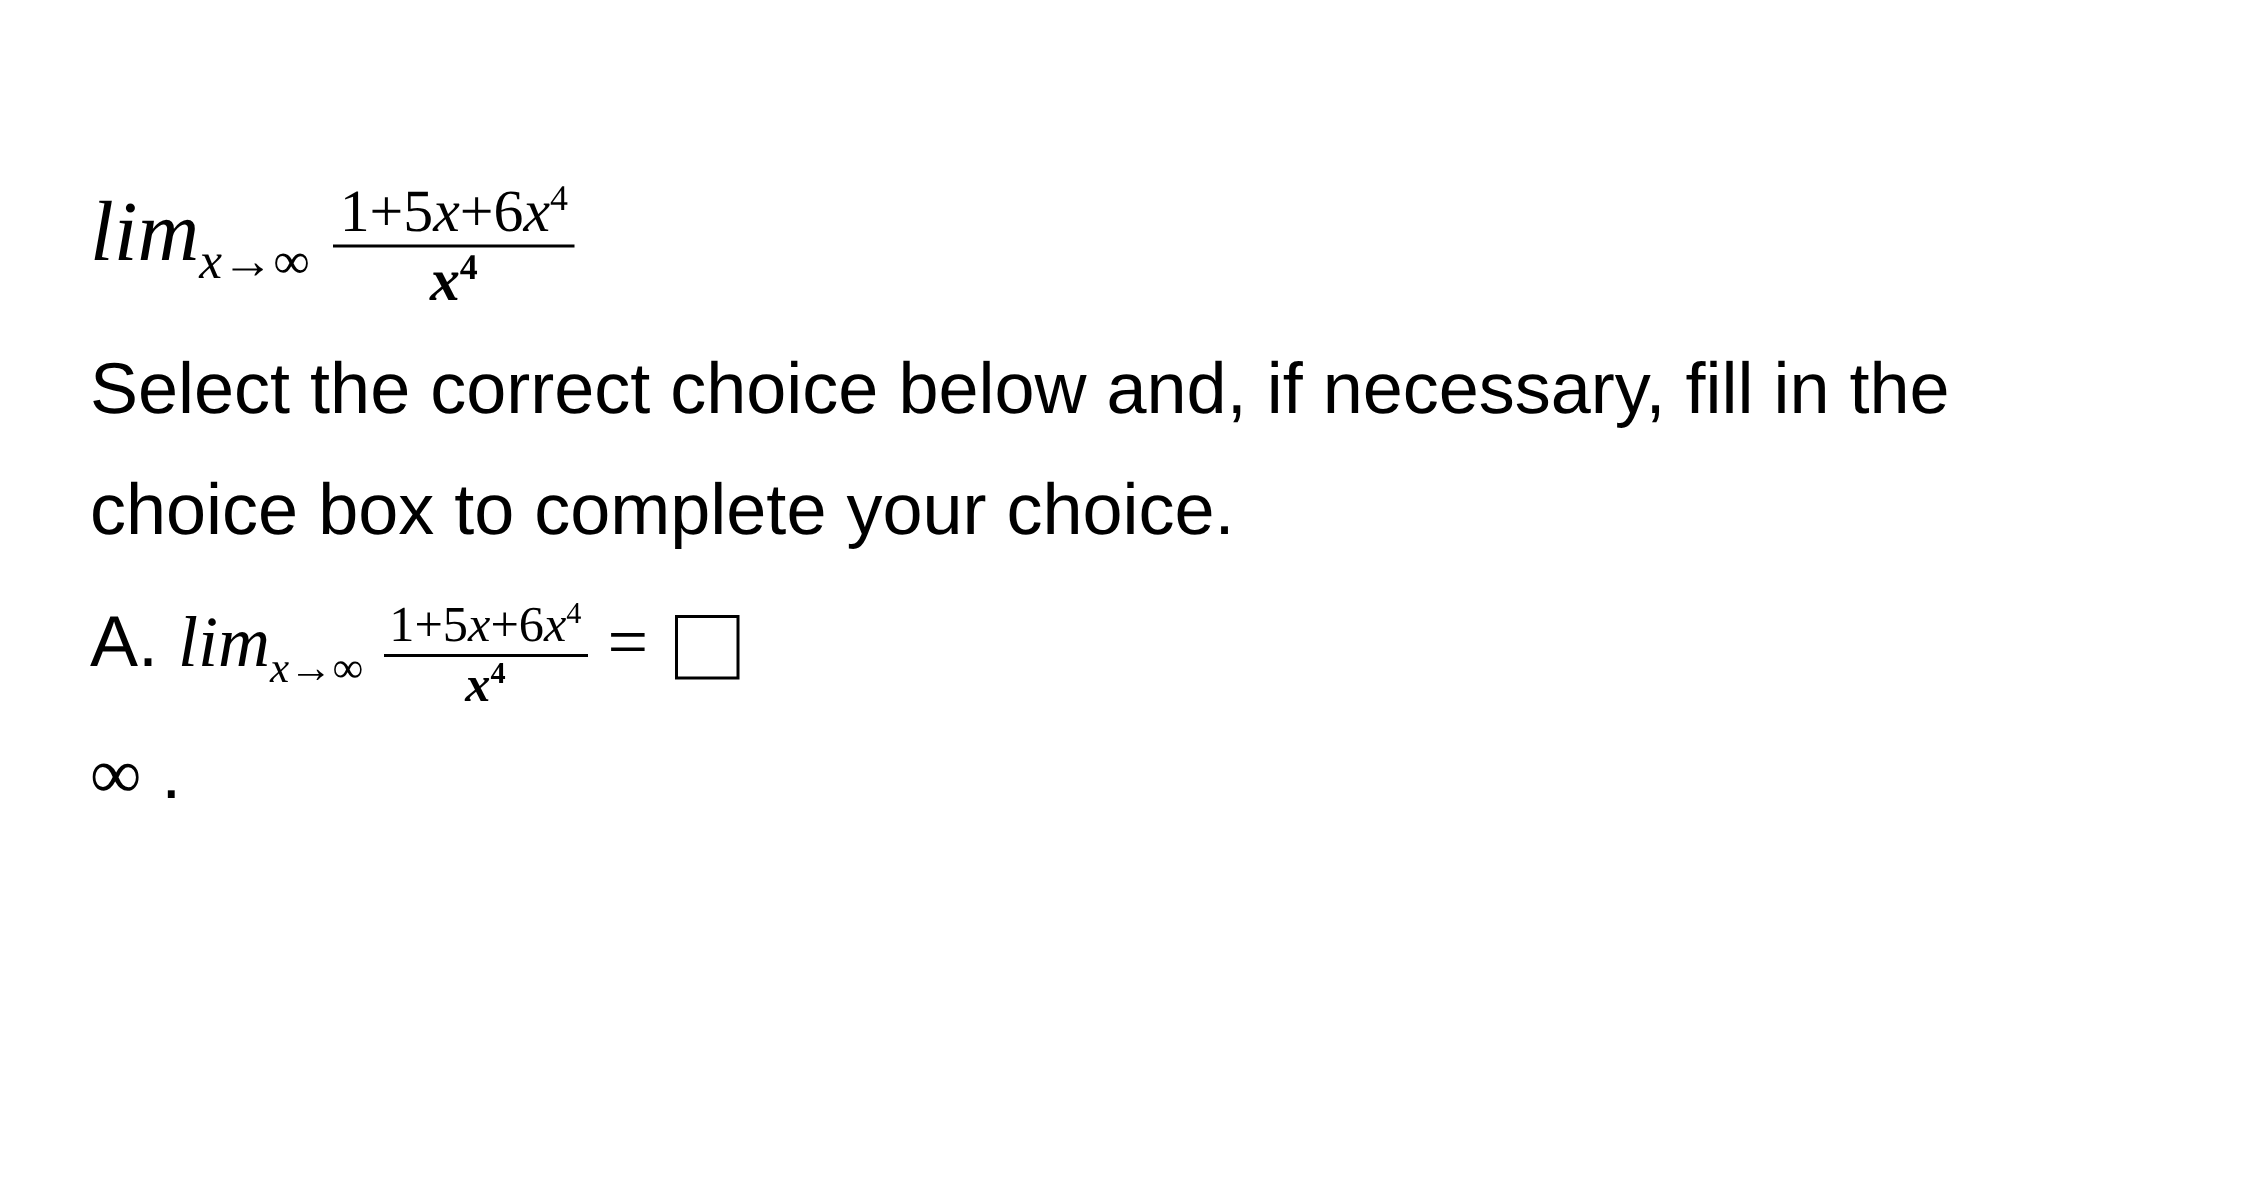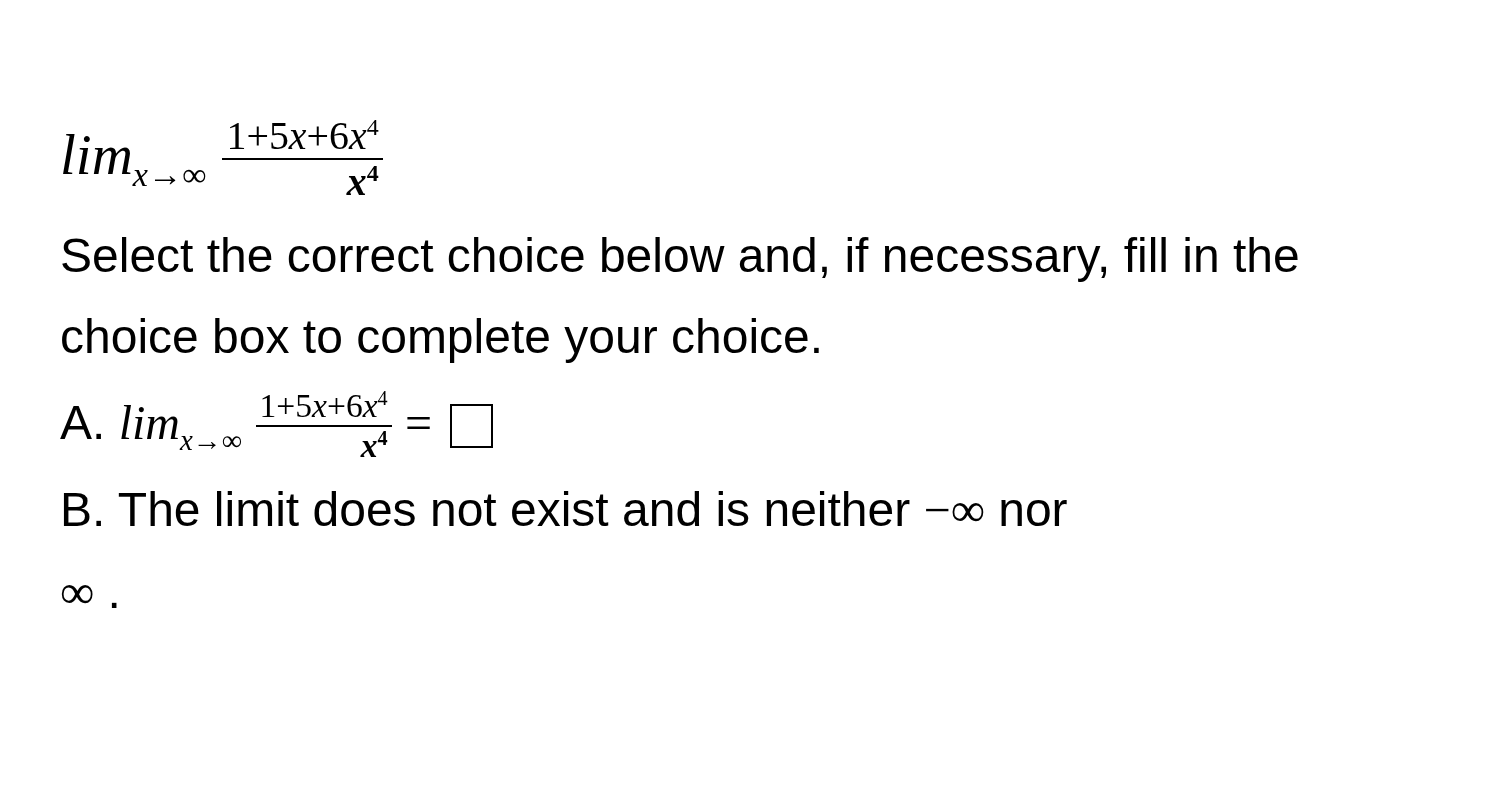--- a/index.html
+++ b/index.html
@@ -23,25 +23,26 @@
     font-family: 'Times New Roman', Times, serif;
     font-style: italic;
   }
   .mathup {
     font-family: 'Times New Roman', Times, serif;
     font-style: normal;
   }
   .frac {
     display: inline-block;
     vertical-align: middle;
-    text-align: right;
+    text-align: center;
     font-size: 0.7em;
     line-height: 1.1;
     font-family: 'Times New Roman', Times, serif;
     font-style: normal;
+    margin-top: 12px;
   }
   .frac .num {
     display: block;
     border-bottom: 2px solid #000;
     padding: 0 4px;
   }
   .frac .den {
     display: block;
     padding: 0 4px;
     font-weight: bold;
@@ -96,20 +97,17 @@
   <div class="choice">
     <span>A. </span>
     <span class="math">lim</span><span class="sub"><span class="math">x</span><span class="mathup">→∞</span></span>
     <span class="frac">
       <span class="num"><span>1</span><span>+</span><span>5</span><span class="math">x</span><span>+</span><span>6</span><span class="math">x</span><span class="sup">4</span></span>
       <span class="den"><span class="math">x</span><span class="sup">4</span></span>
     </span>
     <span class="mathup"> = </span><span class="box"></span>
   </div>
 
-  <div class="choice">
-    <span>B. The limit does not exist and is neither </span><span class="mathup">−∞</span><span> nor </span>
-  </div>
   <div class="line">
     <span class="mathup">∞</span><span> .</span>
   </div>
 
 </div>
 
 </body></html>

